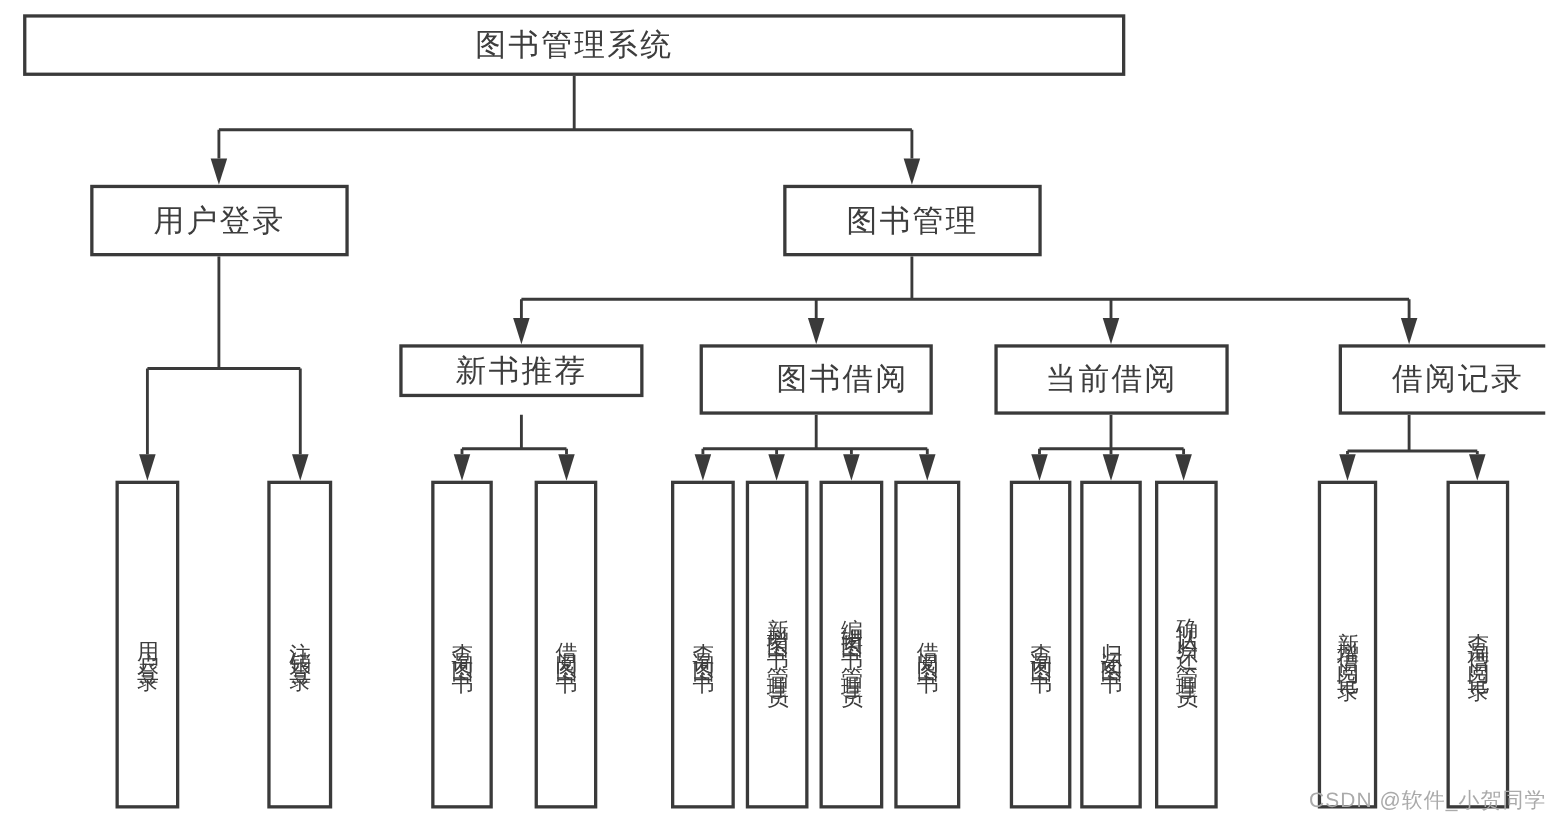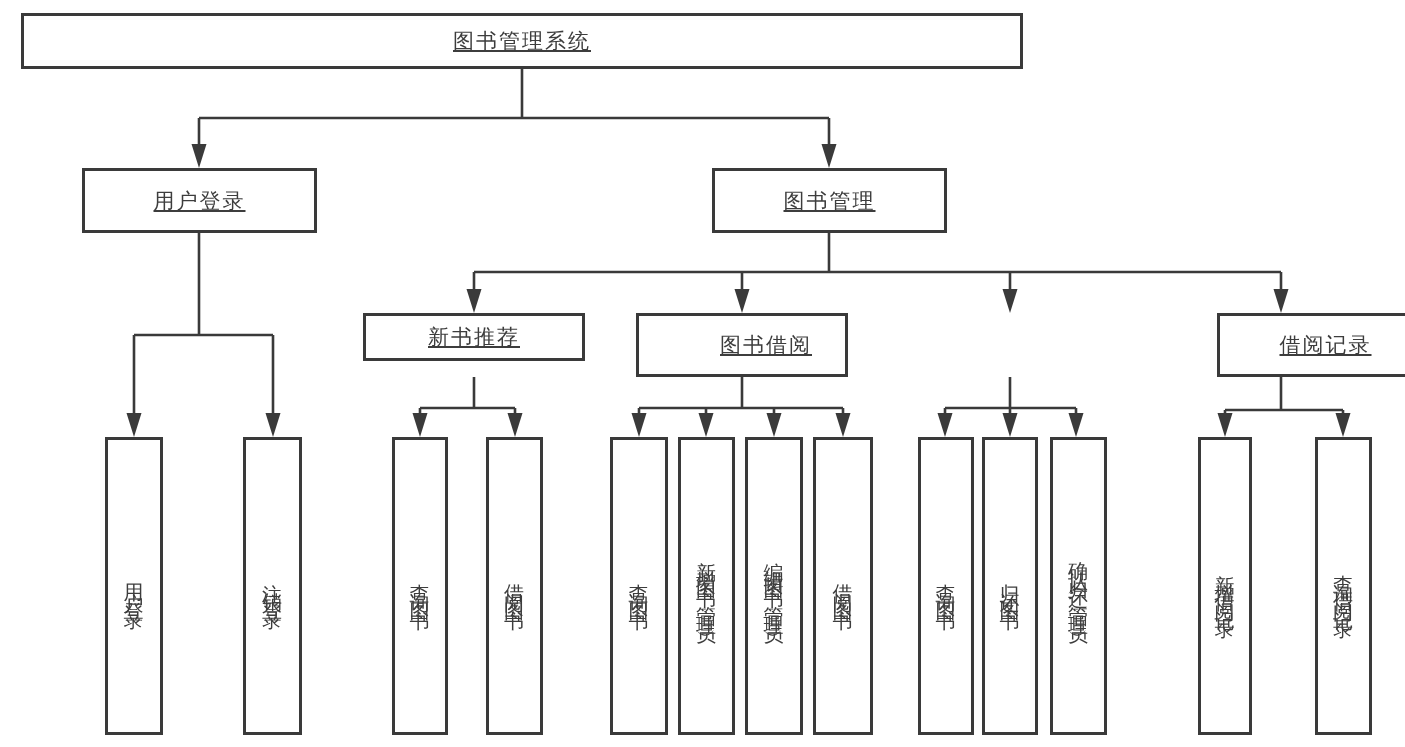--- a/index.html
+++ b/index.html
@@ -34,24 +34,23 @@
     stroke: none;
   }
   .node {
     position: absolute;
     background: var(--box_bg);
     border: 3px solid var(--line);
     display: flex;
     align-items: center;
     justify-content: center;
     color: var(--text);
-    font-size: 21px;
+    font-size: 28px;
     letter-spacing: 2px;
     white-space: nowrap;
-    text-decoration: underline;
   }
   .leaf {
     position: absolute;
     top: 437px;
     height: 298px;
     background: var(--box_bg);
     border: 3px solid var(--line);
     display: flex;
     align-items: center;
     justify-content: center;
@@ -112,34 +111,36 @@
     <polygon points="1335.5,413 1350.5,413 1343,437"></polygon>
   </svg>
 
   <div class="node" style="left:21px; top:13px; width:1002px; height:56px;">图书管理系统</div>
 
   <div class="node" style="left:82px; top:168px; width:235px; height:65px;">用户登录</div>
   <div class="node" style="left:712px; top:168px; width:235px; height:65px;">图书管理</div>
 
   <div class="node" style="left:363px; top:313px; width:222px; height:48px;">新书推荐</div>
   <div class="node" style="left:636px; top:313px; width:212px; height:64px;padding-left:48px;">图书借阅</div>
+  <div class="node" style="left:904px; top:313px; width:213px; height:64px;">当前借阅</div>
   <div class="node" style="left:1173px; top:313px; width:217px; height:64px;margin-left:44px;">借阅记录</div>
 
   <div class="leaf" style="left:105px; width:58px;">用户登录</div>
   <div class="leaf" style="left:243px; width:59px;">注销登录</div>
 
   <div class="leaf" style="left:392px; width:56px;">查询图书</div>
   <div class="leaf" style="left:486px; width:57px;">借阅图书</div>
 
   <div class="leaf" style="left:610px; width:58px;">查询图书</div>
   <div class="leaf" style="left:678px; width:57px;">新增图书（管理员）</div>
   <div class="leaf" style="left:745px; width:58px;">编辑图书（管理员）</div>
   <div class="leaf" style="left:813px; width:60px;">借阅图书</div>
 
   <div class="leaf" style="left:918px; width:56px;">查询图书</div>
   <div class="leaf" style="left:982px; width:56px;">归还图书</div>
   <div class="leaf" style="left:1050px; width:57px;">确认归还（管理员）</div>
 
   <div class="leaf" style="left:1198px; width:54px;">新增借阅记录</div>
   <div class="leaf" style="left:1315px; width:57px;">查询借阅记录</div>
 
+  <div class="watermark">CSDN @软件_小贺同学</div>
 
 </div>
 
 </body></html>

